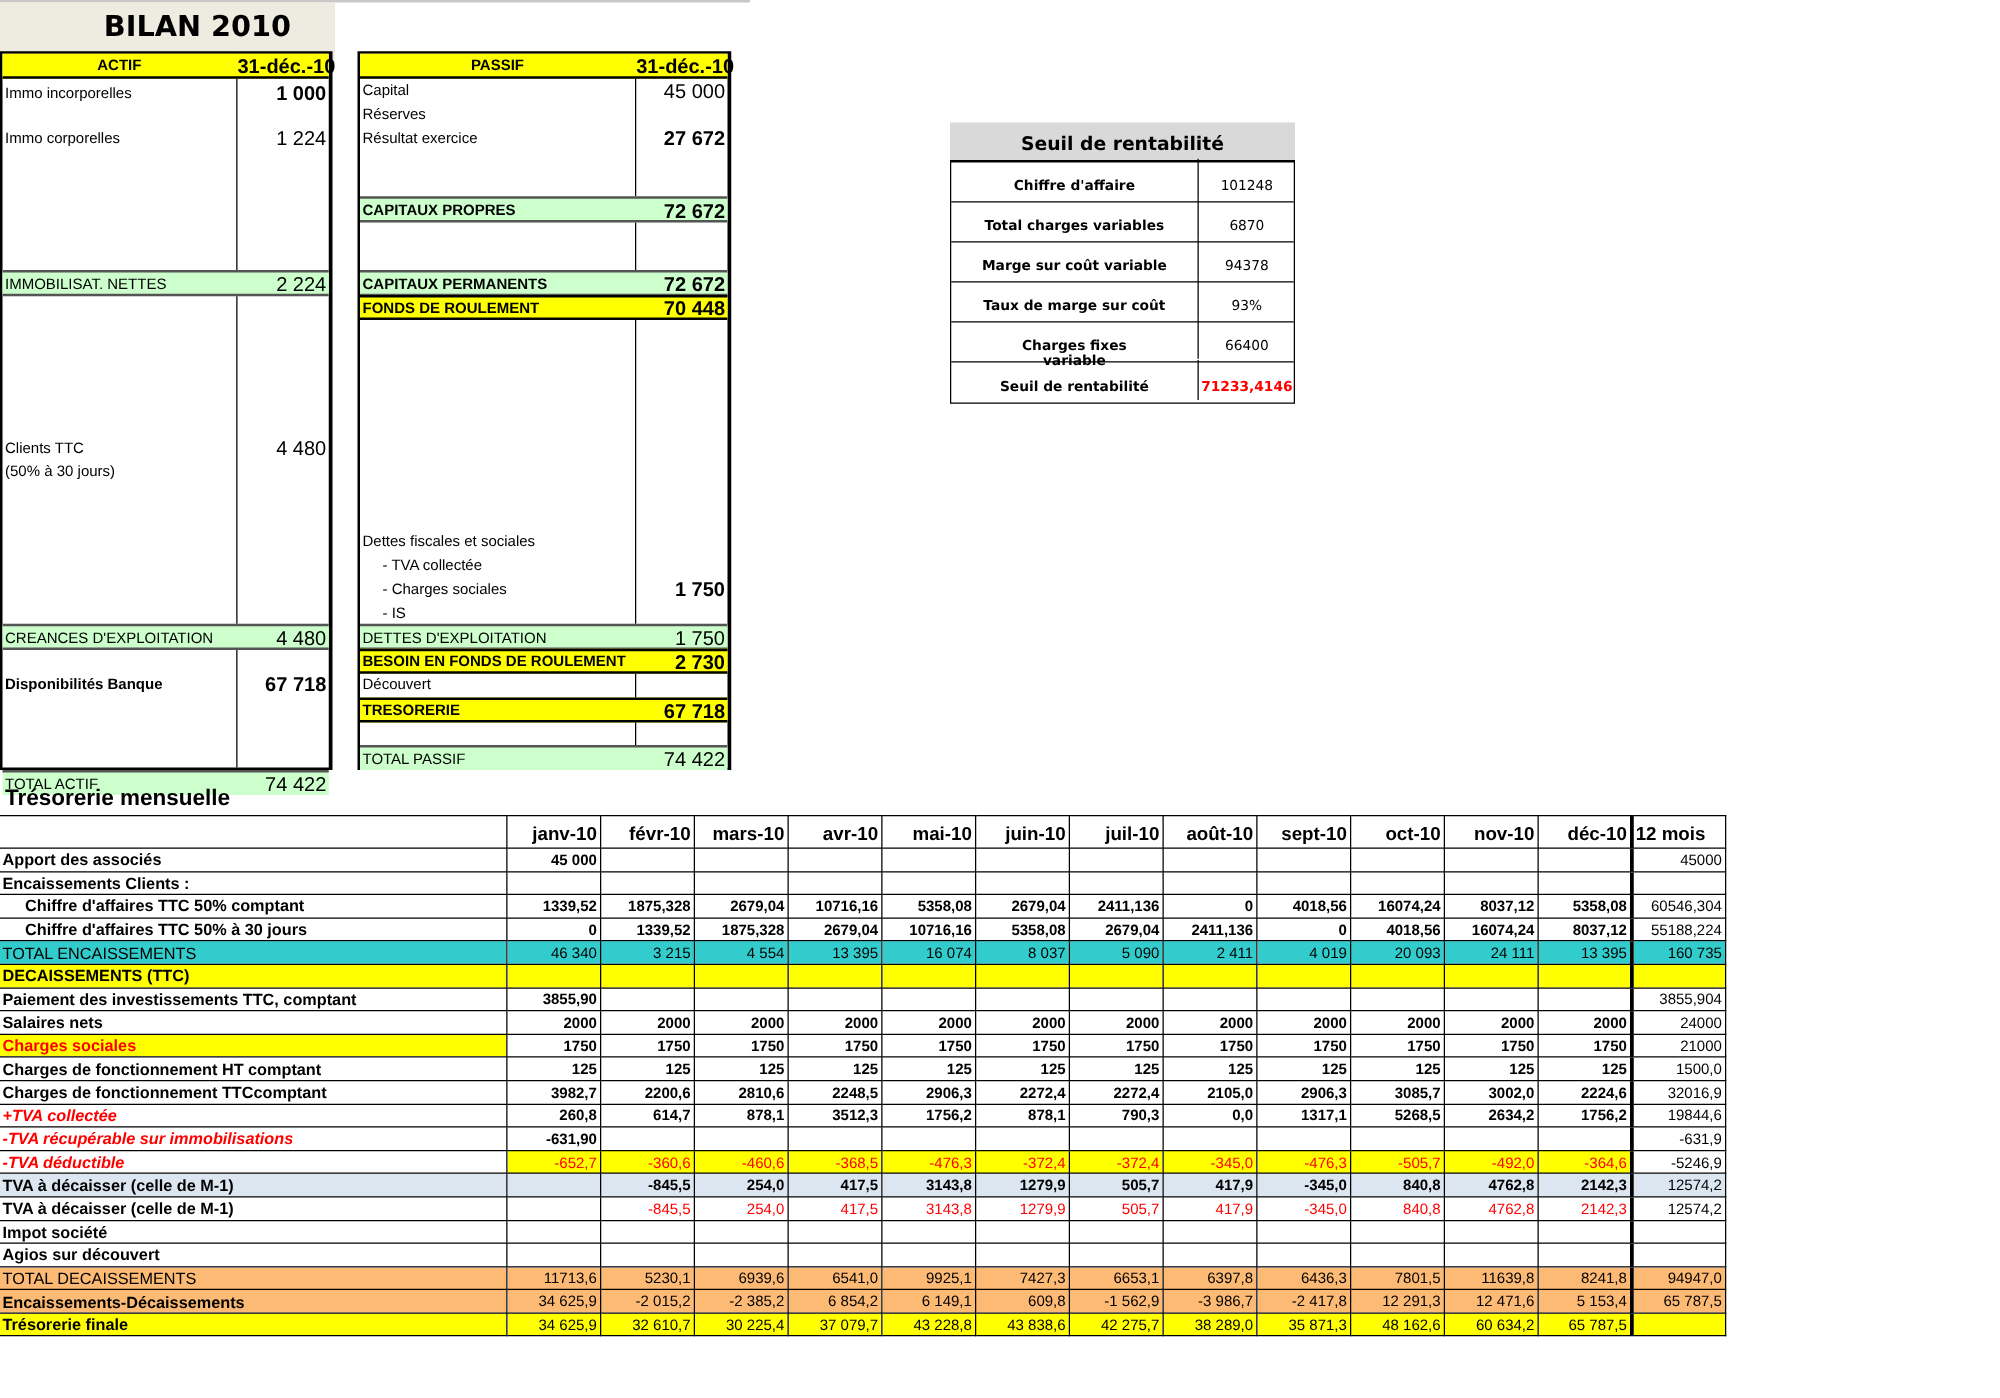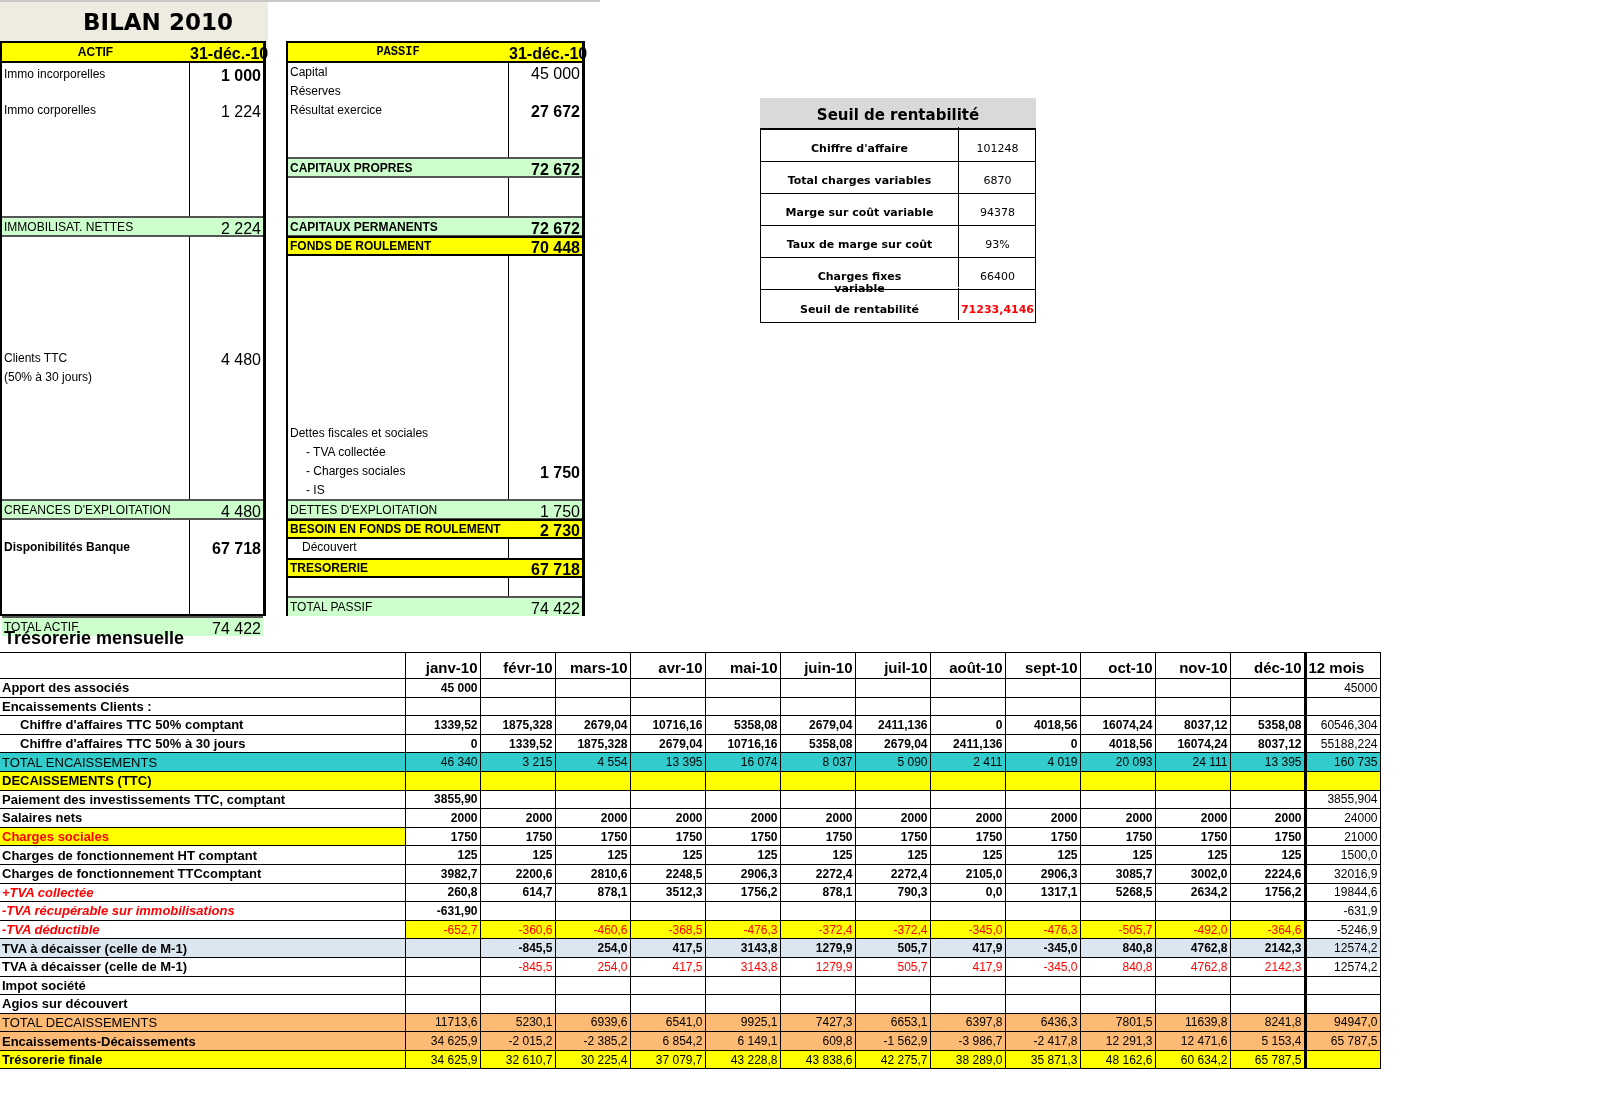--- a/index.html
+++ b/index.html
@@ -99,21 +99,21 @@
   </div>
   <div class="row green" style="top:573px; height:20px; border-bottom:none;">
     <span class="lbl" style="top:2px;">TOTAL ACTIF</span>
     <span class="val" style="top:2px;">74 422</span>
   </div>
 </div>
 
 <div class="abs bal" style="left:286px; top:41px; width:299px; height:575px;">
   <div class="col-split" style="left:220px;"></div>
   <div class="row hdr" style="top:0; height:20px;">
-    <span class="lbl" style="width:220px; top:2px;font-family:Liberation Mono, monospace;">PASSIF</span>
+    <span class="lbl" style="width:220px; top:2px;">PASSIF</span>
     <span class="val" style="left:221px; right:0; text-align:center; top:2px;">31-déc.-10</span>
   </div>
   <div class="row" style="top:22px; height:18px;">
     <span class="lbl" style="top:0;">Capital</span>
     <span class="val" style="top:0;">45 000</span>
   </div>
   <div class="row" style="top:41px; height:18px;">
     <span class="lbl" style="top:0;">Réserves</span>
   </div>
   <div class="row" style="top:60px; height:18px;">
@@ -147,21 +147,21 @@
   </div>
   <div class="row green" style="top:456px; height:21px;">
     <span class="lbl" style="top:2px;">DETTES D'EXPLOITATION</span>
     <span class="val" style="top:2px;">1 750</span>
   </div>
   <div class="row yellow" style="top:476px; height:20px;">
     <span class="lbl bold" style="top:1px;">BESOIN EN FONDS DE ROULEMENT</span>
     <span class="val bold" style="top:1px;">2 730</span>
   </div>
   <div class="row" style="top:497px; height:18px;">
-    <span class="lbl" style="top:0;margin-left:12px;">Découvert</span>
+    <span class="lbl" style="top:0;">Découvert</span>
   </div>
   <div class="row yellow" style="top:515px; height:20px;">
     <span class="lbl bold" style="top:1px;">TRESORERIE</span>
     <span class="val bold" style="top:1px;">67 718</span>
   </div>
   <div class="row green" style="top:553px; height:20px; border-bottom:none;">
     <span class="lbl" style="top:2px;">TOTAL PASSIF</span>
     <span class="val" style="top:2px;">74 422</span>
   </div>
 </div>

